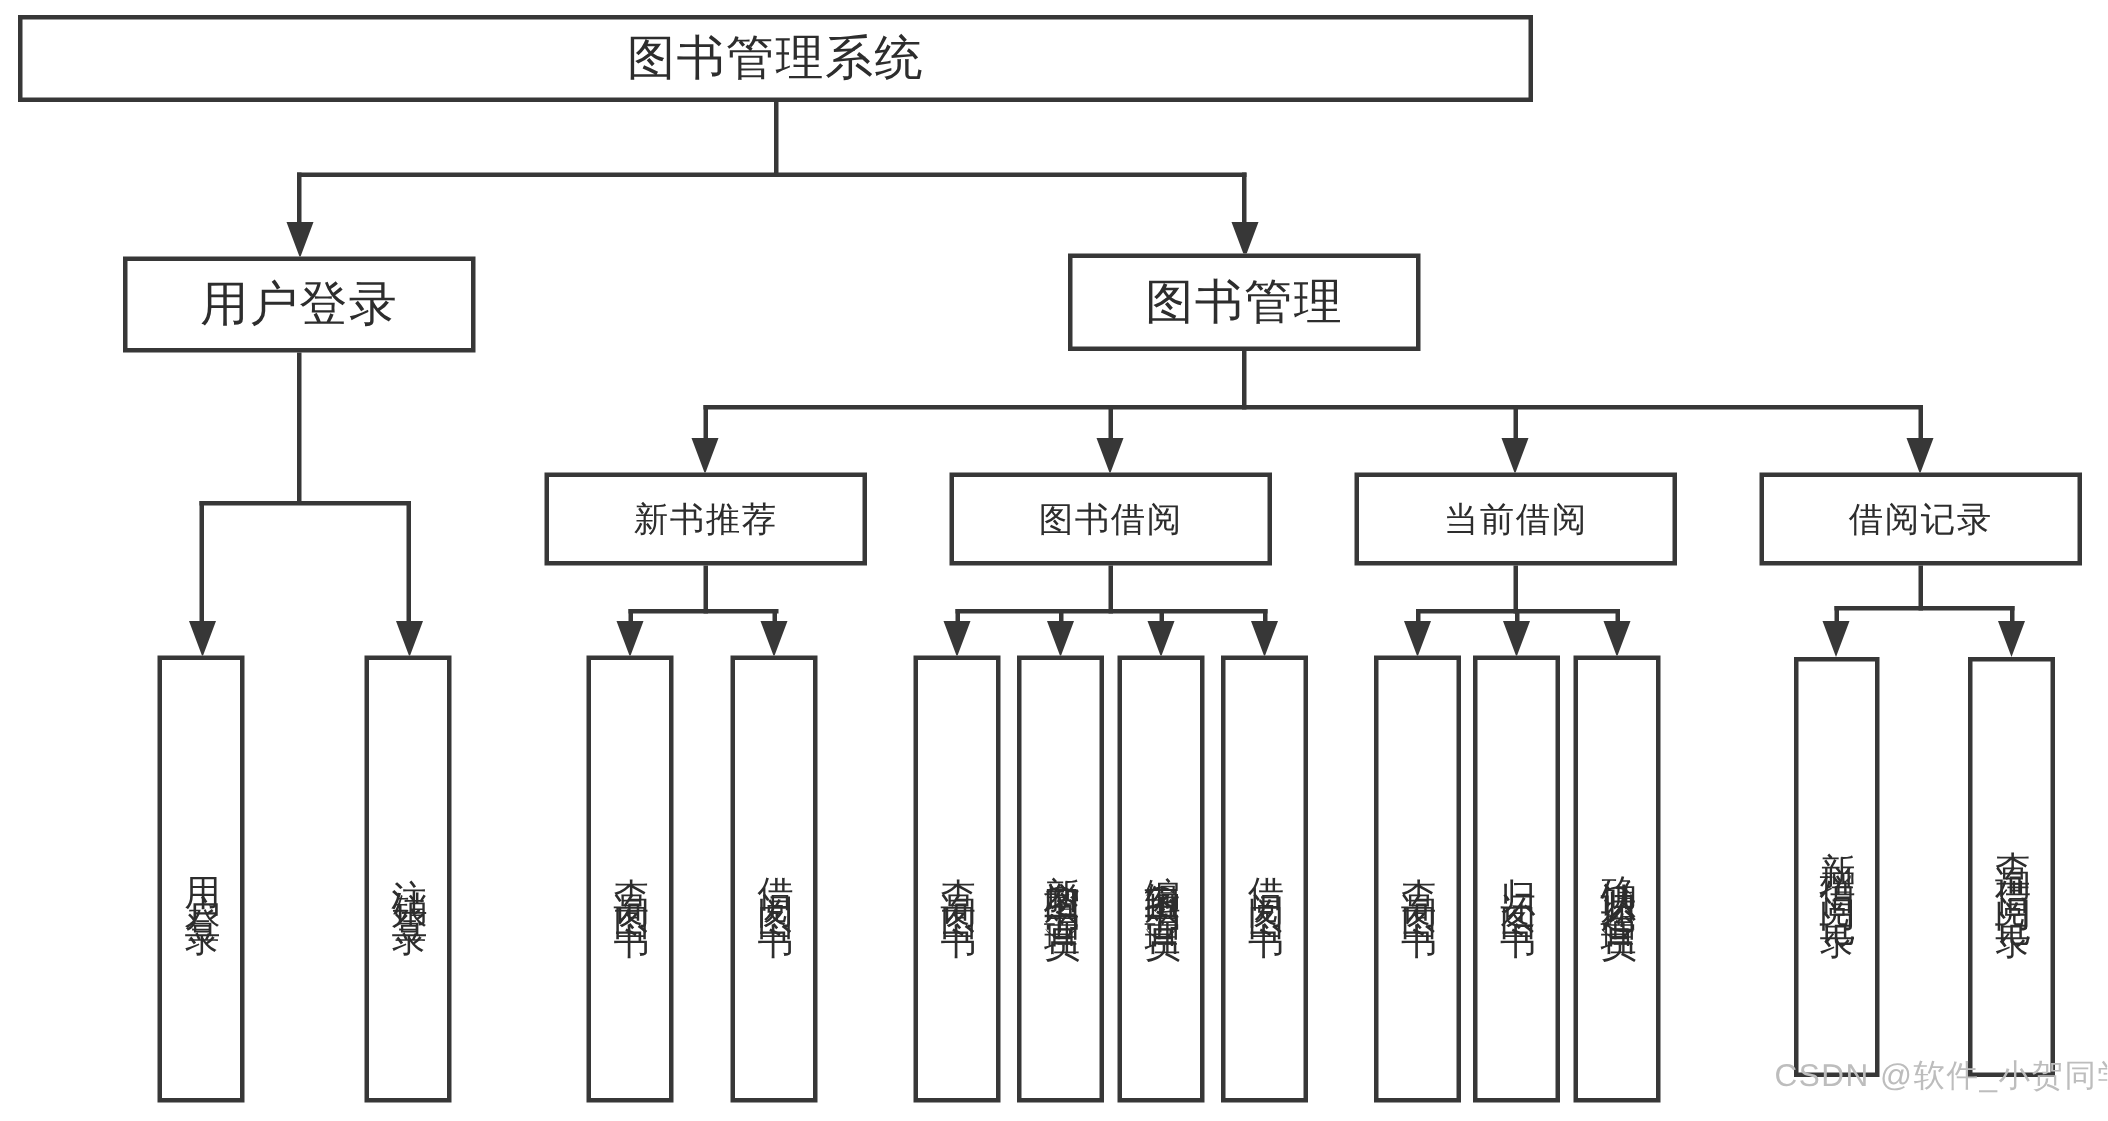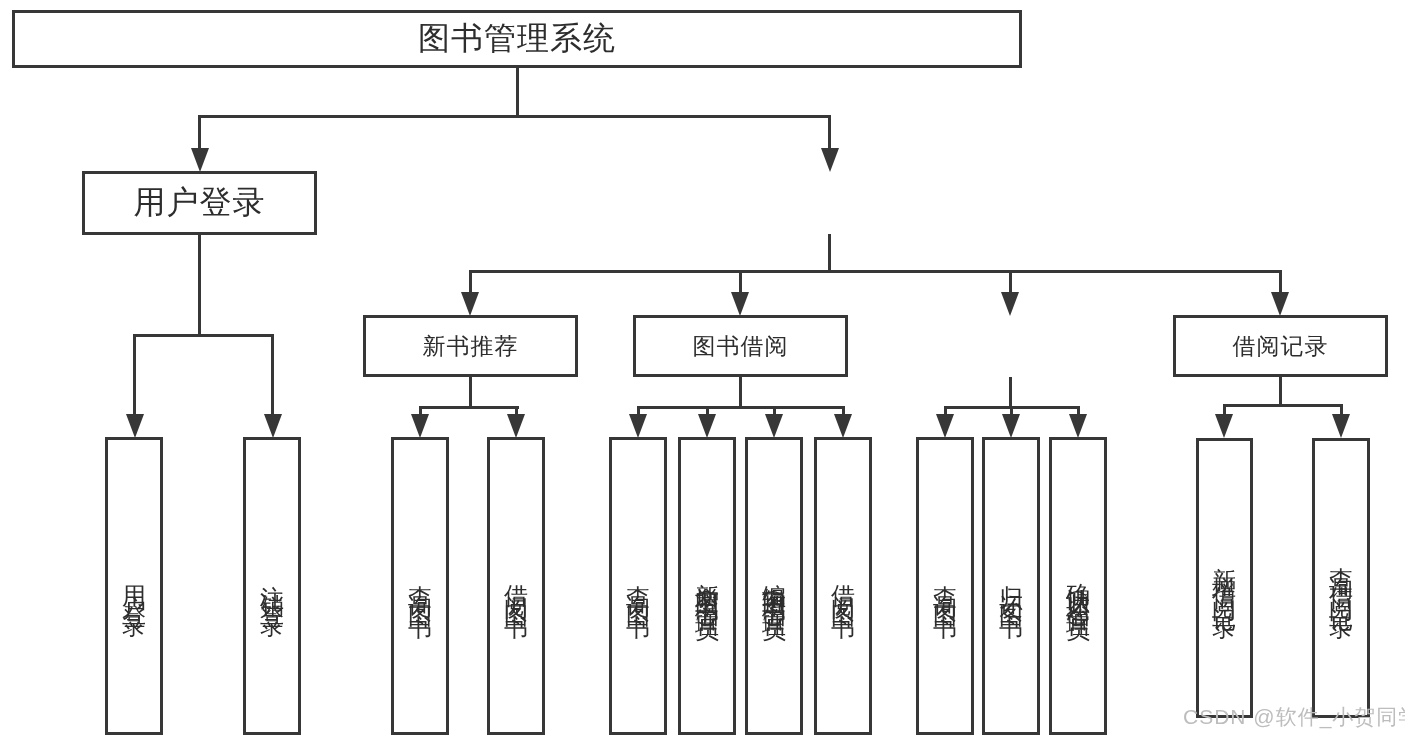--- a/index.html
+++ b/index.html
@@ -61,20 +61,21 @@
   <div class="box hbox" style="left:12px; top:10px; width:1010px; height:58px;">图书管理系统</div>
 
   <div class="v-line" style="left:516px; top:68px; height:49px;"></div>
   <div class="h-line" style="left:198px; top:115px; width:633px;"></div>
   <div class="v-line" style="left:198px; top:115px; height:35px;"></div>
   <div class="arrow" style="left:191px; top:148px;"></div>
   <div class="v-line" style="left:828px; top:115px; height:35px;"></div>
   <div class="arrow" style="left:821px; top:148px;"></div>
 
   <div class="box hbox" style="left:82px; top:171px; width:235px; height:64px;">用户登录</div>
+  <div class="box hbox" style="left:712px; top:169px; width:235px; height:65px;">图书管理</div>
 
   <div class="v-line" style="left:198px; top:235px; height:101px;"></div>
   <div class="h-line" style="left:133px; top:334px; width:140px;"></div>
   <div class="v-line" style="left:133px; top:334px; height:82px;"></div>
   <div class="arrow" style="left:126px; top:414px;"></div>
   <div class="v-line" style="left:271px; top:334px; height:82px;"></div>
   <div class="arrow" style="left:264px; top:414px;"></div>
 
   <div class="v-line" style="left:828px; top:234px; height:39px;"></div>
   <div class="h-line" style="left:469px; top:270px; width:813px;"></div>
@@ -82,20 +83,21 @@
   <div class="arrow" style="left:461px; top:292px;"></div>
   <div class="v-line" style="left:739px; top:270px; height:24px;"></div>
   <div class="arrow" style="left:731px; top:292px;"></div>
   <div class="v-line" style="left:1009px; top:270px; height:24px;"></div>
   <div class="arrow" style="left:1001px; top:292px;"></div>
   <div class="v-line" style="left:1279px; top:270px; height:24px;"></div>
   <div class="arrow" style="left:1271px; top:292px;"></div>
 
   <div class="box hbox l3" style="left:363px; top:315px; width:215px; height:62px;">新书推荐</div>
   <div class="box hbox l3" style="left:633px; top:315px; width:215px; height:62px;">图书借阅</div>
+  <div class="box hbox l3" style="left:903px; top:315px; width:215px; height:62px;">当前借阅</div>
   <div class="box hbox l3" style="left:1173px; top:315px; width:215px; height:62px;">借阅记录</div>
 
   <div class="v-line" style="left:469px; top:377px; height:32px;"></div>
   <div class="h-line" style="left:419px; top:406px; width:100px;"></div>
   <div class="v-line" style="left:419px; top:406px; height:10px;"></div>
   <div class="arrow" style="left:411px; top:414px;"></div>
   <div class="v-line" style="left:515px; top:406px; height:10px;"></div>
   <div class="arrow" style="left:507px; top:414px;"></div>
 
   <div class="v-line" style="left:739px; top:377px; height:32px;"></div>

